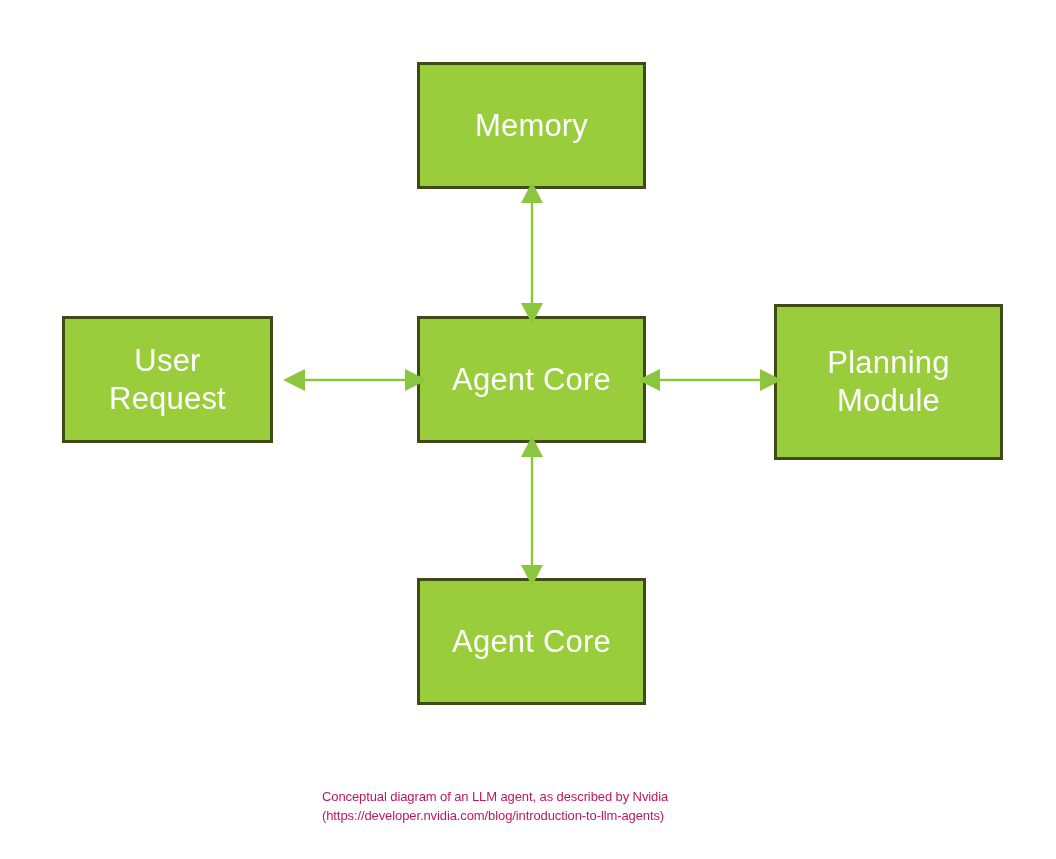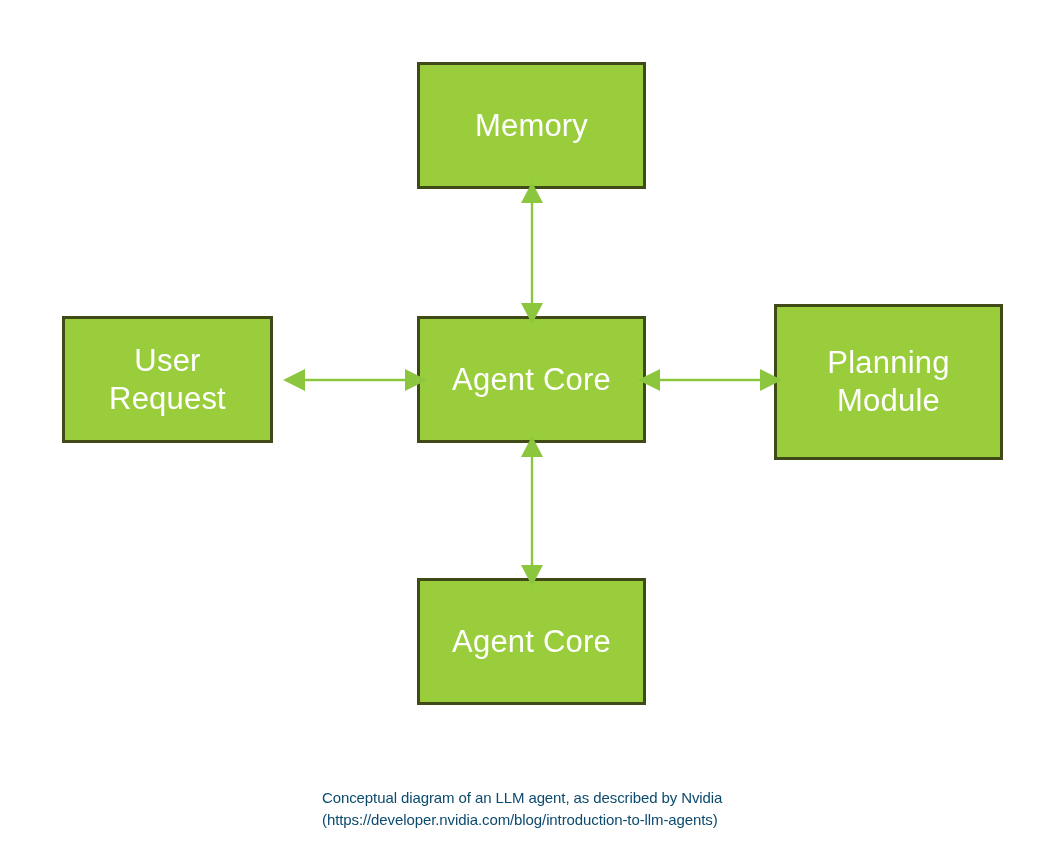--- a/index.html
+++ b/index.html
@@ -49,23 +49,23 @@
   #conn-memory   { left: 497px; top: 182px; width: 70px;  height: 142px; }
   #conn-user     { left: 283px; top: 345px; width: 144px; height: 70px;  }
   #conn-planning { left: 638px; top: 345px; width: 144px; height: 70px;  }
   #conn-tools    { left: 497px; top: 436px; width: 70px;  height: 150px; }
 
   .caption {
     position: absolute;
     left: 322px;
     top: 787px;
     font-family: "Liberation Sans", sans-serif;
-    font-size: 15px;
+    font-size: 13px;
     line-height: 1.48;
-    color: #0c4a6e;
+    color: #be185d;
     white-space: pre-line;
     letter-spacing: -0.1px;
   }
 </style>
 </head>
 <body>
 
 <div id="canvas">
 
   <div class="node" id="node-memory">Memory</div>

